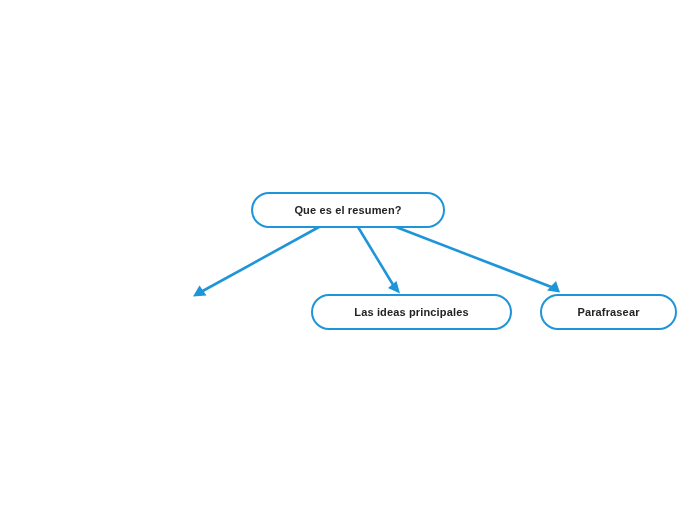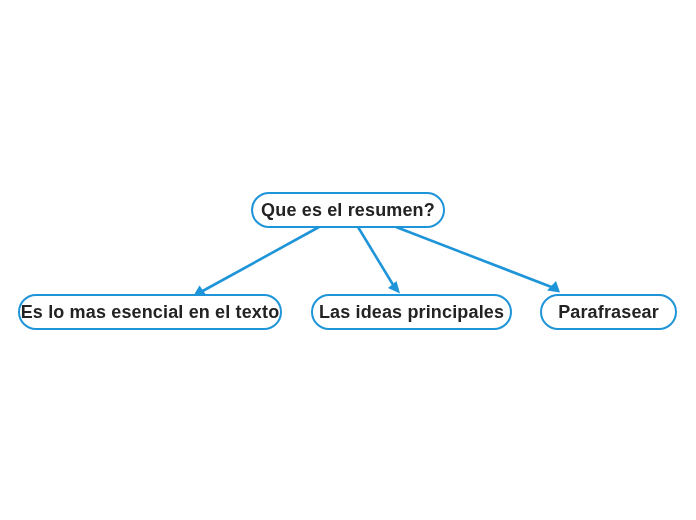--- a/index.html
+++ b/index.html
@@ -35,21 +35,21 @@
     border: 2.5px solid #1f95d9;
     border-radius: 20px;
     display: flex;
     align-items: center;
     justify-content: center;
     z-index: 2;
   }
   .node-label {
     color: #232323;
     font-weight: bold;
-    font-size: 18px;
+    font-size: 11px;
     letter-spacing: 0.15px;
     line-height: 1;
     white-space: nowrap;
     font-family: "Liberation Sans", "DejaVu Sans", sans-serif;
   }
   #node-root   { left: 251px; top: 192px; width: 194px; height: 36px; }
   #node-child-0 { left: 18px;  top: 294px; width: 264px; height: 36px; }
   #node-child-1 { left: 311px; top: 294px; width: 201px; height: 36px; }
   #node-child-2 { left: 540px; top: 294px; width: 137px; height: 36px; }
 </style>
@@ -73,23 +73,20 @@
     <g>
       <line x1="396" y1="227" x2="554" y2="288" stroke="#1f95d9" stroke-width="2.6" stroke-linecap="butt"></line>
       <polygon points="560,292.5 547,290.5 556,281" fill="#1f95d9"></polygon>
     </g>
   </svg>
 
   <div class="node" id="node-root">
     <span class="node-label">Que es el resumen?</span>
   </div>
 
-  <div class="node" id="node-child-0">
-    <span class="node-label">Es lo mas esencial en el texto</span>
-  </div>
 
   <div class="node" id="node-child-2">
     <span class="node-label">Parafrasear</span>
   </div>
 
   <div class="node" id="node-child-1">
     <span class="node-label">Las ideas principales</span>
   </div>
 
 </div>

